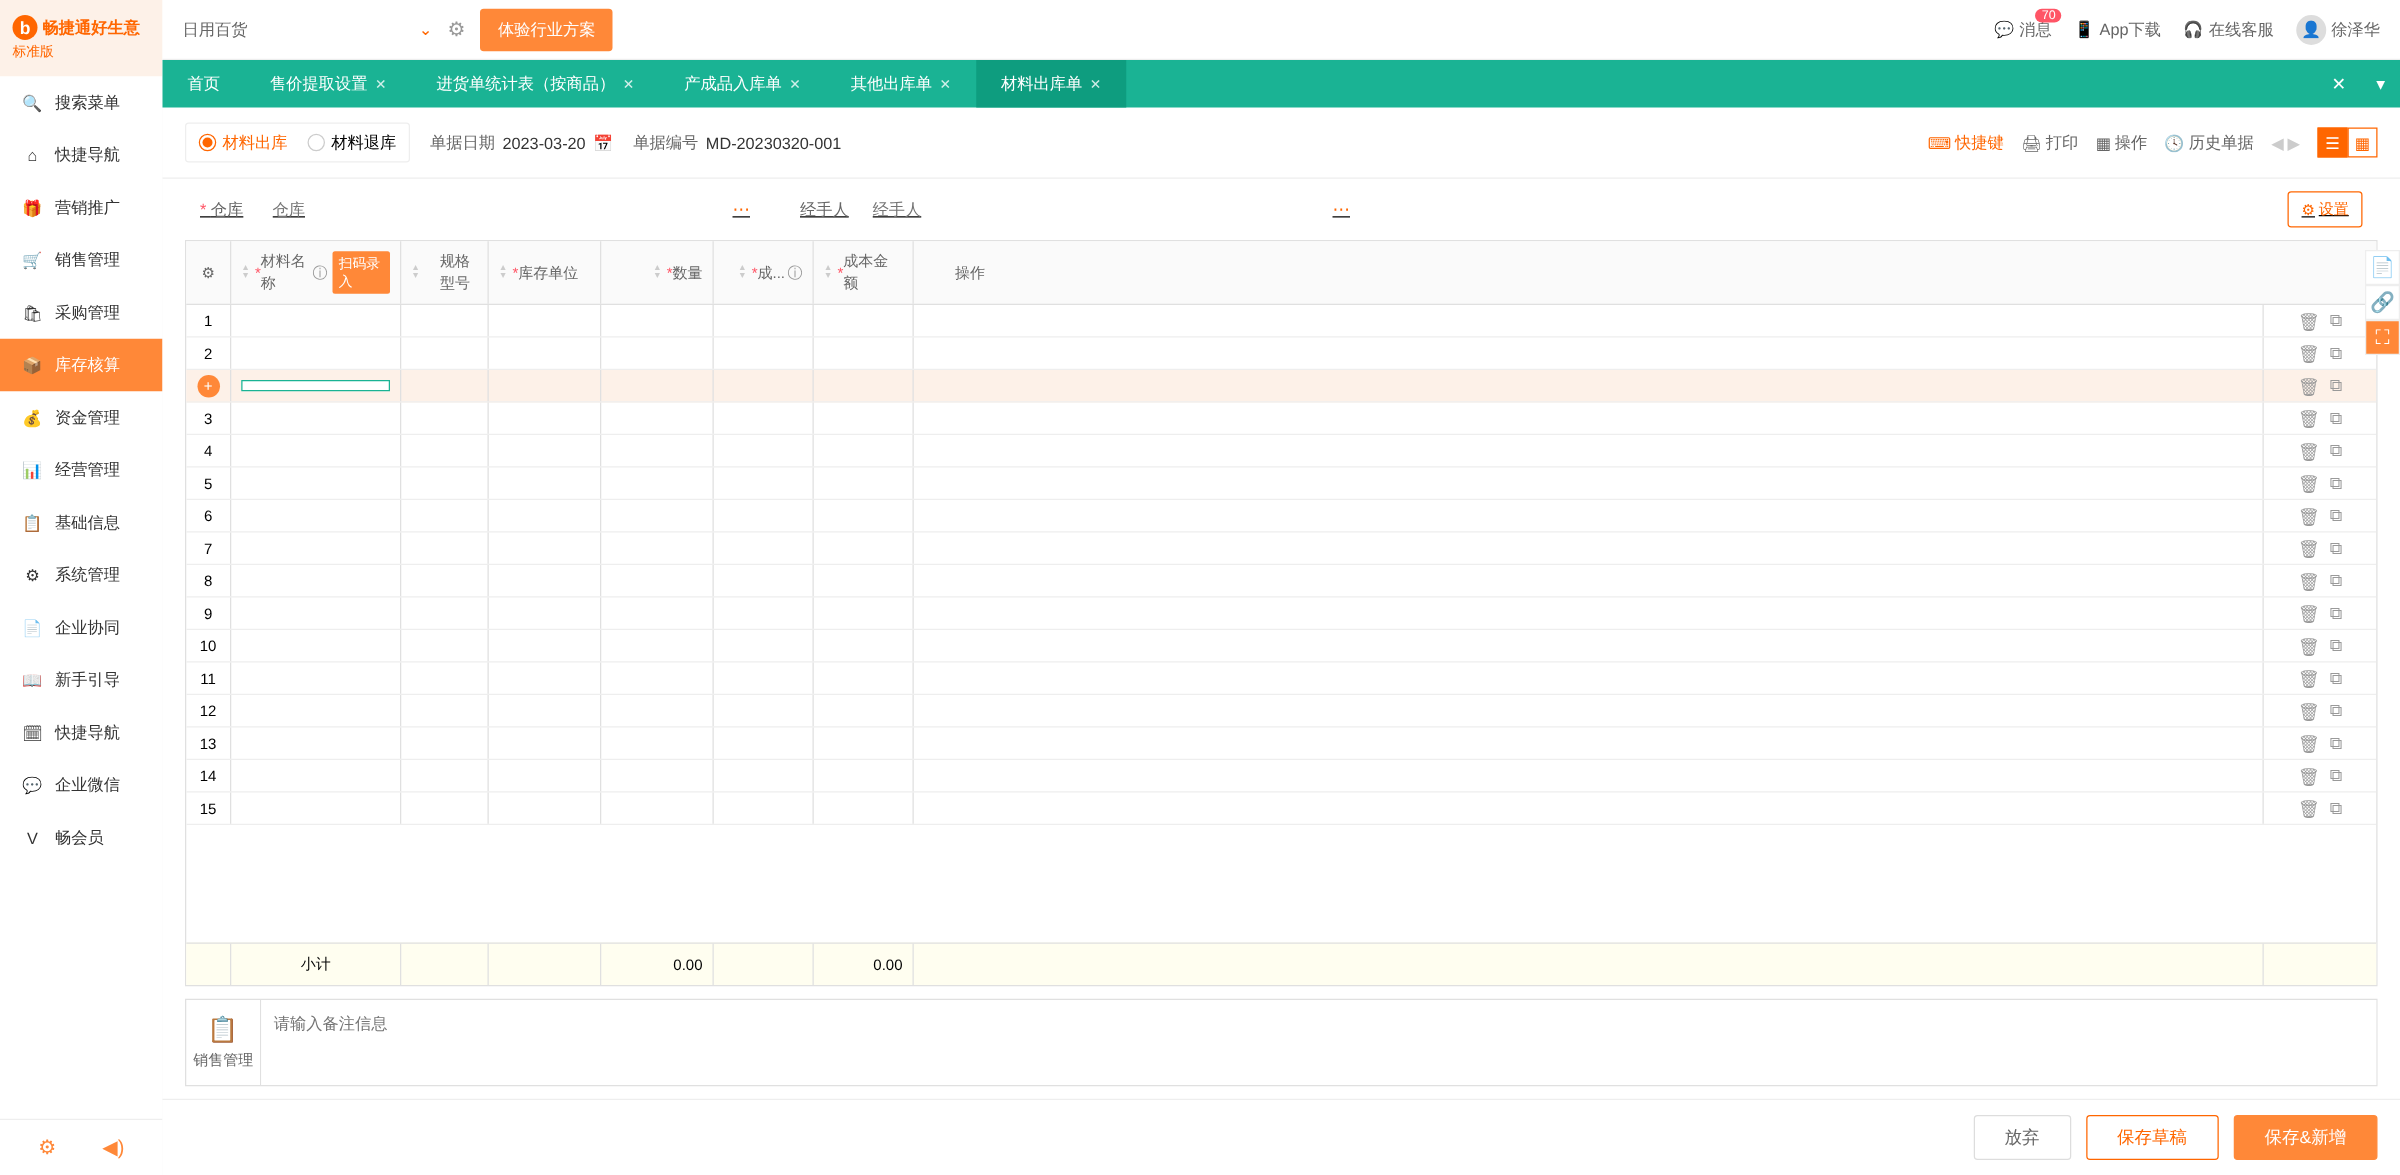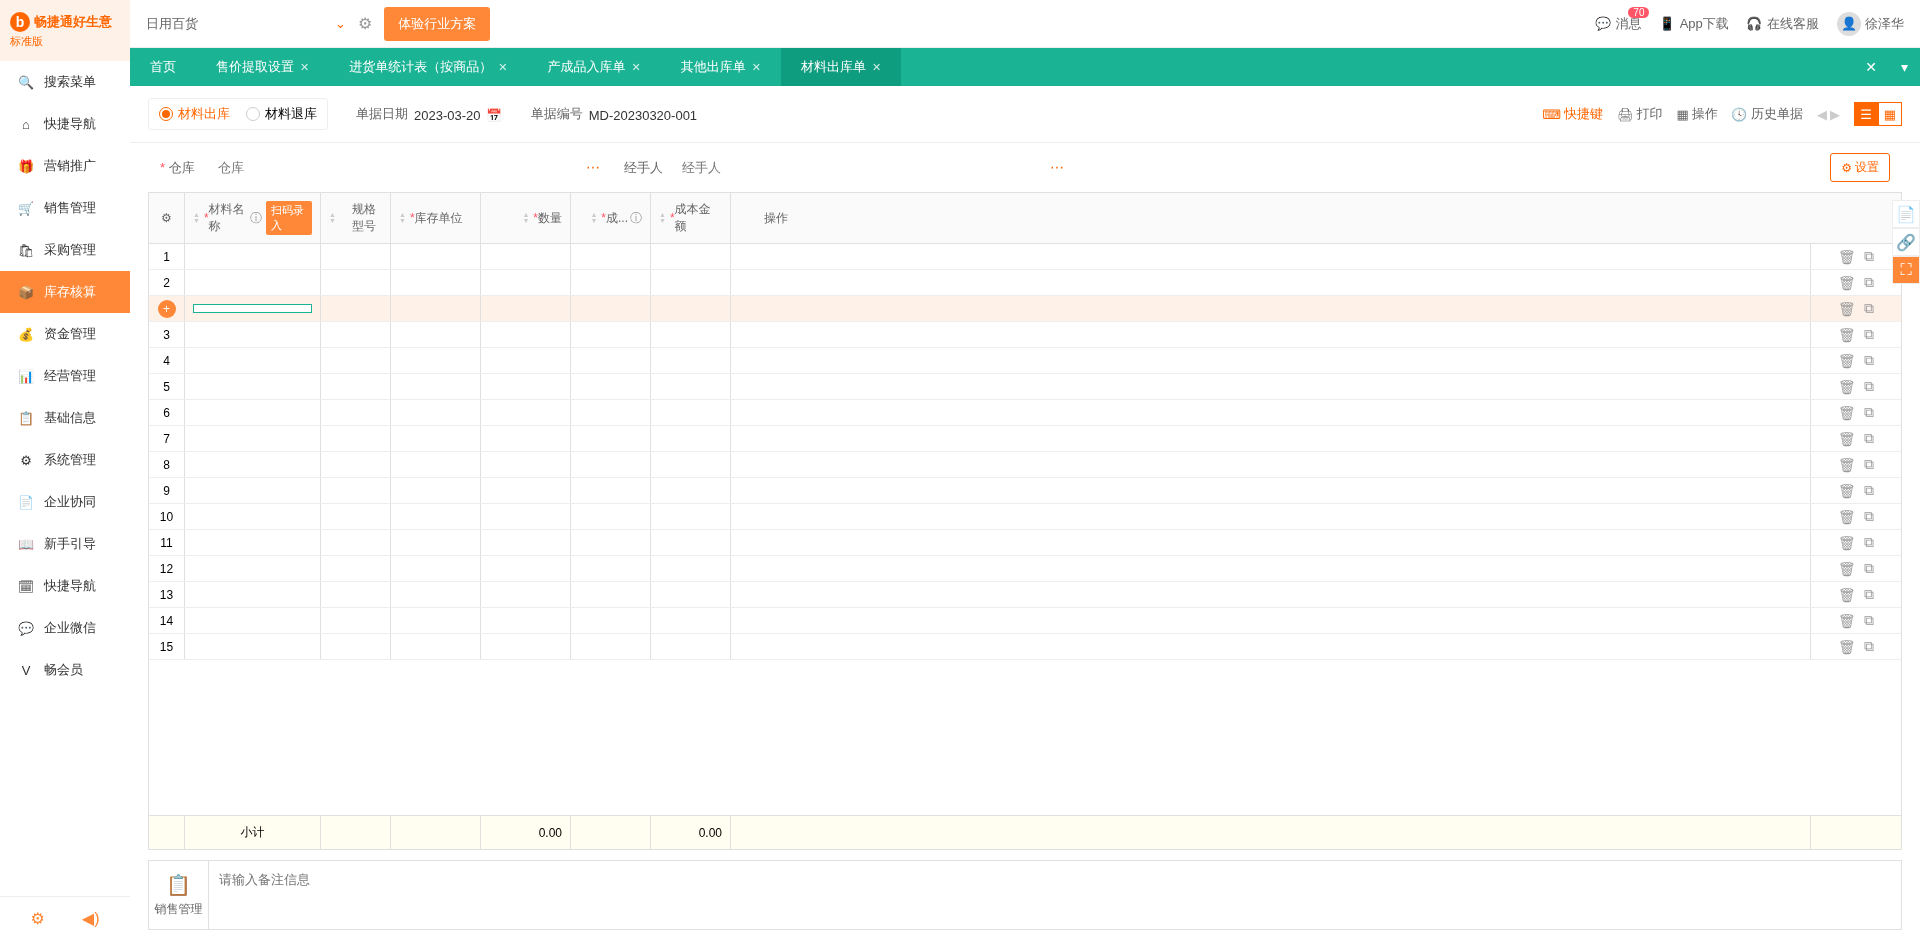--- a/index.html
+++ b/index.html
@@ -39,43 +39,43 @@
     
     
     .tabs-bar { background: #1ab394; display: flex; align-items: center; height: 38px; }
     .tab { display: flex; align-items: center; gap: 6px; padding: 0 20px; height: 100%; color: #fff; font-size: 13px; cursor: pointer; }
     .tab.active { background: #0e9d7f; }
     .tab-close { font-size: 11px; opacity: 0.8; }
     .tabs-right { margin-left: auto; display: flex; }
     .tabs-right .tab-btn { color: #fff; padding: 0 12px; cursor: pointer; font-size: 14px; }
     
     
-    .form-header { display: flex; align-items: center; padding: 12px 18px; gap: 28px; border-bottom: 1px solid #eee; }
+    .form-header { display: flex; align-items: center; padding: 12px 18px; gap: 16px; border-bottom: 1px solid #eee; }
     .radio-group { display: flex; gap: 16px; background: #fff; border: 1px solid #eee; padding: 6px 10px; border-radius: 3px; }
     .radio-item { display: flex; align-items: center; gap: 5px; font-size: 13px; cursor: pointer; }
     .radio-item.checked { color: #f60; }
     .radio-circle { width: 14px; height: 14px; border: 1px solid #ccc; border-radius: 50%; display: flex; align-items: center; justify-content: center; }
     .radio-item.checked .radio-circle { border-color: #f60; }
     .radio-item.checked .radio-circle::after { content: ''; width: 8px; height: 8px; background: #f60; border-radius: 50%; }
     
-    .form-field-inline { display: flex; align-items: flex-end; gap: 6px; font-size: 13px; color: #666; }
+    .form-field-inline { display: flex; align-items: center; gap: 6px; font-size: 13px; color: #666; }
     .form-field-inline .val { color: #333; }
     .cal-icon { color: #f60; }
     
     .form-toolbar { margin-left: auto; display: flex; align-items: center; gap: 14px; font-size: 13px; color: #666; }
     .tb-btn { display: flex; align-items: center; gap: 3px; cursor: pointer; }
     .tb-btn.hotkey { color: #f60; }
     .tb-nav { display: flex; gap: 3px; }
     .tb-view { display: flex; }
     .view-btn { width: 24px; height: 24px; border: 1px solid #f60; display: flex; align-items: center; justify-content: center; cursor: pointer; }
     .view-btn.active { background: #f60; color: #fff; }
     .view-btn:not(.active) { color: #f60; }
     
     
-    .form-row { display: flex; padding: 10px 30px; align-items: center; gap: 24px; }
+    .form-row { display: flex; padding: 10px 30px; align-items: center; gap: 40px; text-decoration: underline; }
     .form-field { display: flex; align-items: center; gap: 8px; flex: 0 0 440px; }
     .form-label { font-size: 13px; color: #666; min-width: 50px; }
     .req { color: #f56; }
     .form-input { flex: 1; display: flex; align-items: center; border-bottom: 1px solid transparent; padding: 4px 0; }
     .form-input input { border: none; outline: none; flex: 1; font-size: 13px; color: #999; background: transparent; }
     .input-more { color: #f60; cursor: pointer; font-size: 14px; }
     .settings-btn { margin-left: auto; border: 1px solid #f60; color: #f60; background: #fff; border-radius: 3px; padding: 5px 10px; font-size: 12px; cursor: pointer; display: flex; align-items: center; gap: 3px; }
     
     
     .table-wrap { margin: 0 18px; border: 1px solid #e0e0e0; flex: 1; display: flex; flex-direction: column; min-height: 0; }
@@ -639,20 +639,25 @@
     <div class="remarks">
       <div class="remarks-label">
         <span class="remarks-icon">📋</span>
         <span>销售管理</span>
       </div>
       <div class="remarks-input">
         <textarea placeholder="请输入备注信息" style=""></textarea>
       </div>
     </div>
 
+    <div class="footer">
+      <button class="btn btn-default">放弃</button>
+      <button class="btn btn-outline">保存草稿</button>
+      <button class="btn btn-primary">保存&amp;新增</button>
+    </div>
 
     <div class="right-tools">
       <div class="rt-btn">📄</div>
       <div class="rt-btn">🔗</div>
       <div class="rt-btn active">⛶</div>
     </div>
   </div>
 </div>
 
 </body></html>

